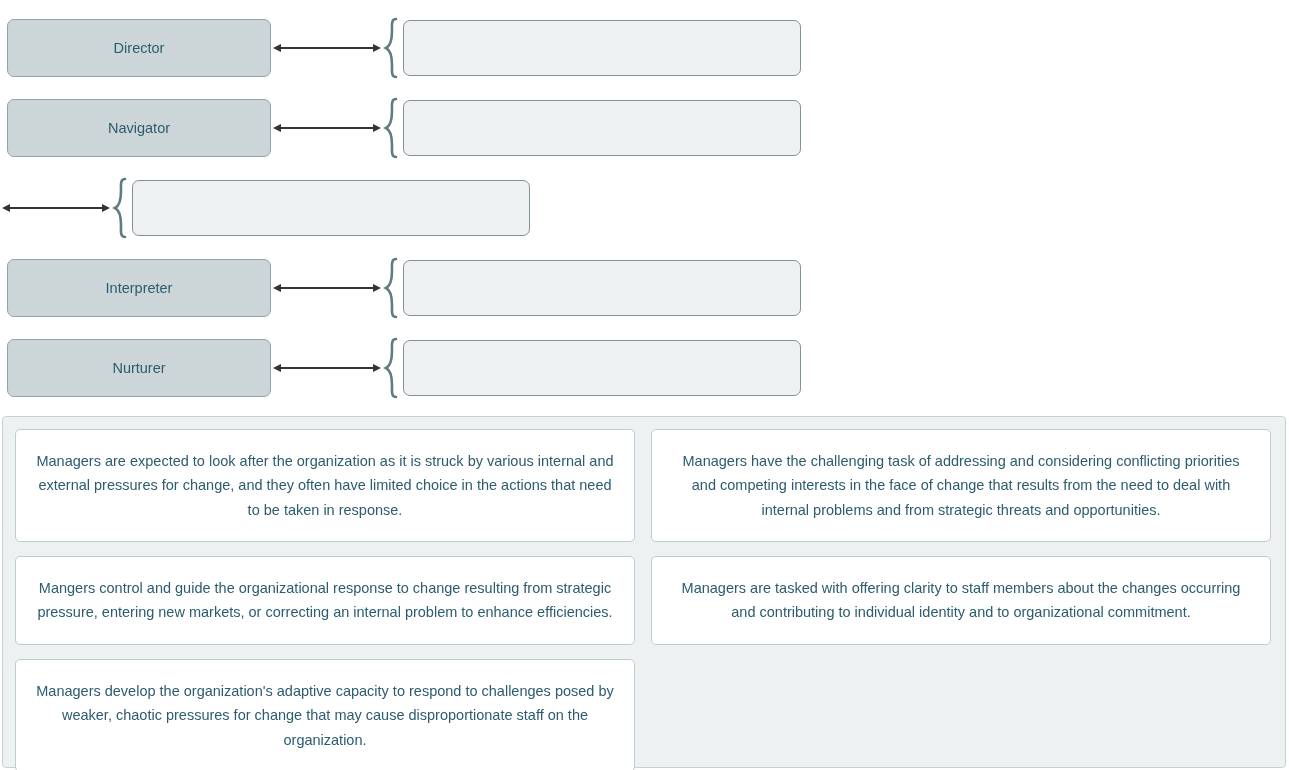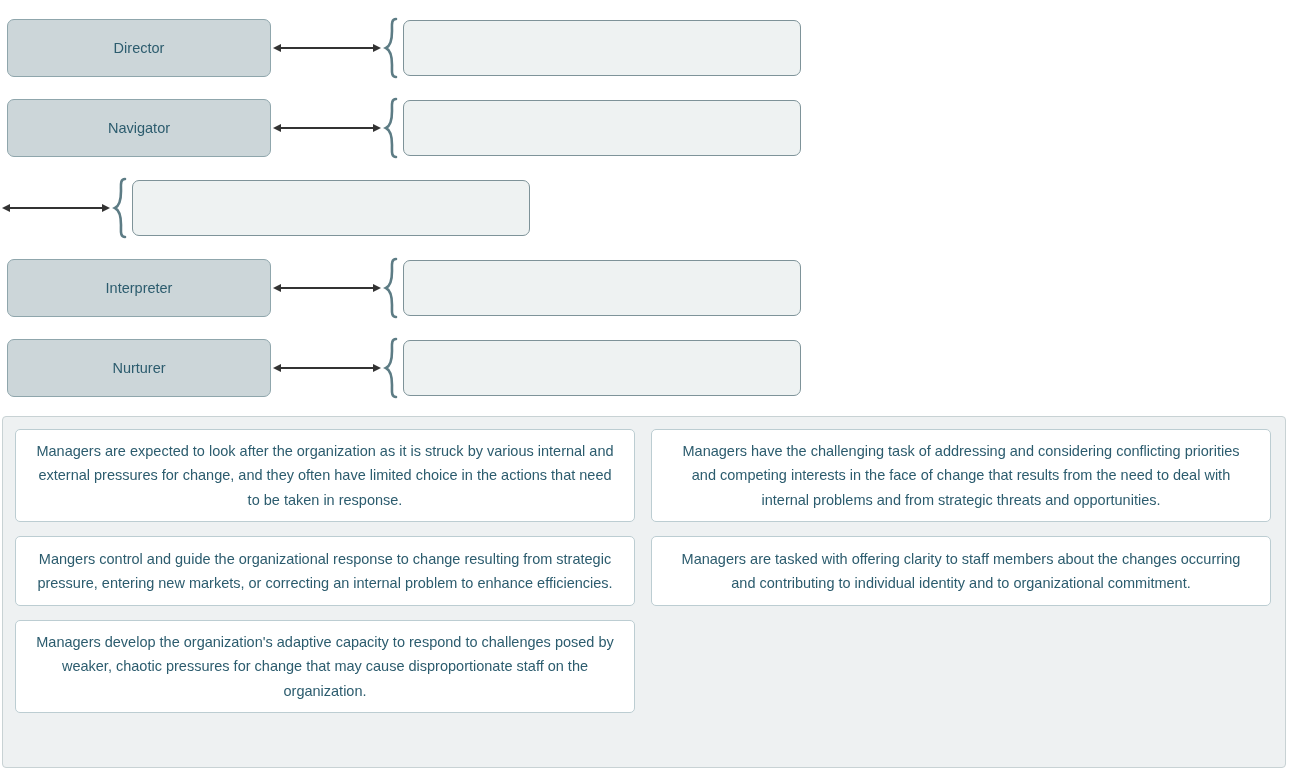--- a/index.html
+++ b/index.html
@@ -99,21 +99,21 @@
     flex-wrap: wrap;
     gap: 14px 16px;
     align-content: flex-start;
   }
   .answer-card {
     width: 620px;
     box-sizing: border-box;
     background: #ffffff;
     border: 1px solid #bccdd2;
     border-radius: 5px;
-    padding: 9px 18px;
+    padding: 19px 18px;
     min-height: 70px;
     display: flex;
     align-items: center;
     justify-content: center;
     text-align: center;
     font-size: 14.5px;
     line-height: 1.68;
     color: #2c5c6e;
     cursor: grab;
   }

